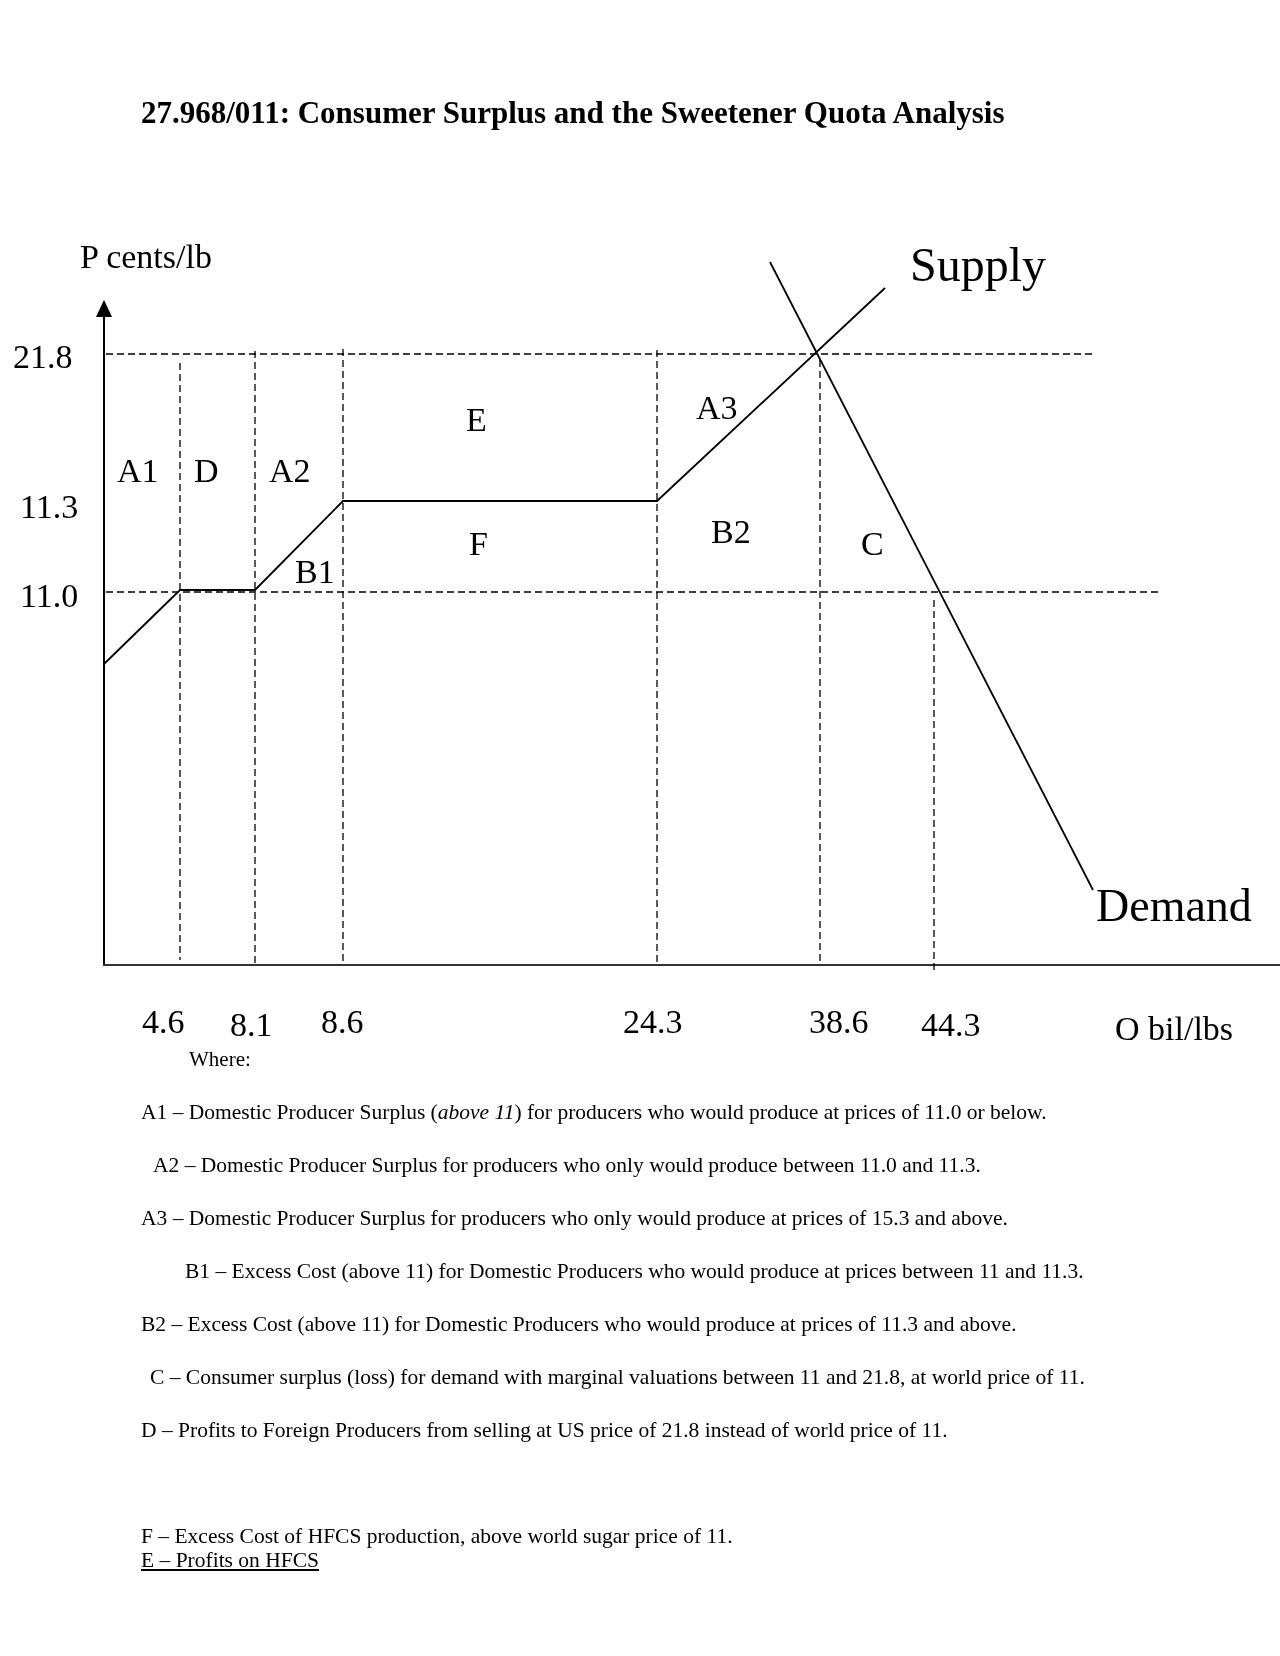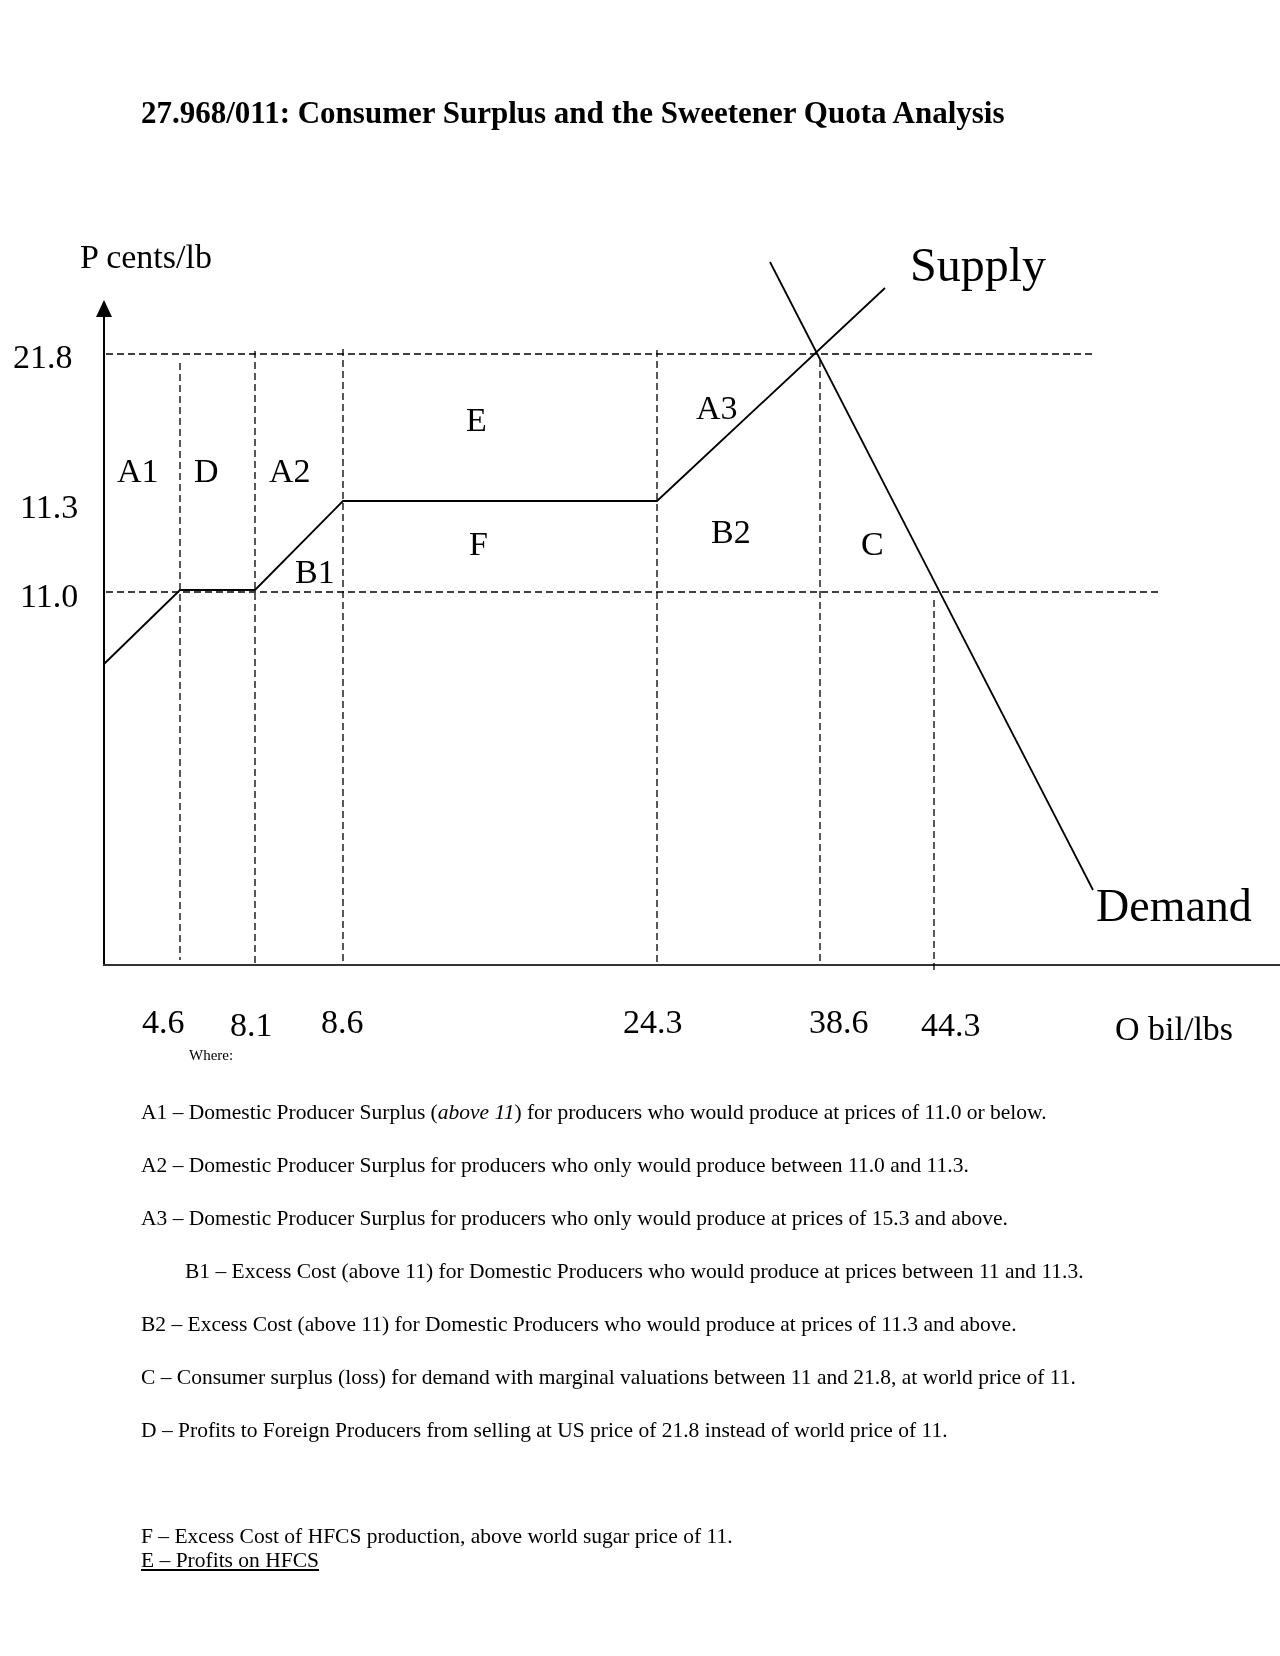--- a/index.html
+++ b/index.html
@@ -2,21 +2,21 @@
 <html><head>
 <meta charset="utf-8">
 <style>
   html, body { margin: 0; padding: 0; background: #ffffff; }
   body { width: 1280px; height: 1656px; position: relative; overflow: hidden;
          font-family: "Liberation Serif", "DejaVu Serif", serif; color: #000; }
   .title { position: absolute; left: 141px; top: 95px; font-size: 31px; font-weight: bold;
            white-space: nowrap; letter-spacing: 0px; }
   svg.chart { position: absolute; left: 0; top: 0; }
   .lbl { font-family: "Liberation Serif", "DejaVu Serif", serif; fill: #000; }
-  .where { position: absolute; left: 189px; top: 1047px; font-size: 15px; }
+  .where { position: absolute; left: 189px; top: 1047px; font-size: 21px; }
   .legend-item { position: absolute; left: 141px; font-size: 21.5px; white-space: nowrap; }
 </style>
 </head>
 <body>
 
 <div class="title">27.968/011: Consumer Surplus and the Sweetener Quota Analysis</div>
 
 <svg class="chart" width="1280" height="1040" viewBox="0 0 1280 1040">
 
   <g>
@@ -67,20 +67,20 @@
   <text class="lbl" x="711" y="543" font-size="34">B2</text>
   <text class="lbl" x="861" y="555" font-size="34">C</text>
 
   <text class="lbl" x="910" y="281" font-size="48">Supply</text>
   <text class="lbl" x="1096" y="921" font-size="46">Demand</text>
 </svg>
 
 <div class="where">Where:</div>
 
 <div class="legend-item" style="top:1100px;"><span>A1 – Domestic Producer Surplus (</span><i>above 11</i><span>) for producers who would produce at prices of 11.0 or below.</span></div>
-<div class="legend-item" style="top:1153px;">A2 – Domestic Producer Surplus for producers who only would produce between 11.0 and 11.3.</div>
+<div class="legend-item" style="top:1153px;margin-left:12px;">A2 – Domestic Producer Surplus for producers who only would produce between 11.0 and 11.3.</div>
 <div class="legend-item" style="top:1206px;">A3 – Domestic Producer Surplus for producers who only would produce at prices of 15.3 and above.</div>
 <div class="legend-item" style="top:1259px;margin-left:44px;">B1 – Excess Cost (above 11) for Domestic Producers who would produce at prices between 11 and 11.3.</div>
 <div class="legend-item" style="top:1312px;">B2 – Excess Cost (above 11) for Domestic Producers who would produce at prices of 11.3 and above.</div>
-<div class="legend-item" style="top:1365px;">C – Consumer surplus (loss) for demand with marginal valuations between 11 and 21.8, at world price of 11.</div>
+<div class="legend-item" style="top:1365px;margin-left:9px;">C – Consumer surplus (loss) for demand with marginal valuations between 11 and 21.8, at world price of 11.</div>
 <div class="legend-item" style="top:1418px;">D – Profits to Foreign Producers from selling at US price of 21.8 instead of world price of 11.</div>
 <div class="legend-item" style="top:1548px;text-decoration:underline;">E – Profits on HFCS</div>
 <div class="legend-item" style="top:1524px;">F – Excess Cost of HFCS production, above world sugar price of 11.</div>
 
 </body></html>

